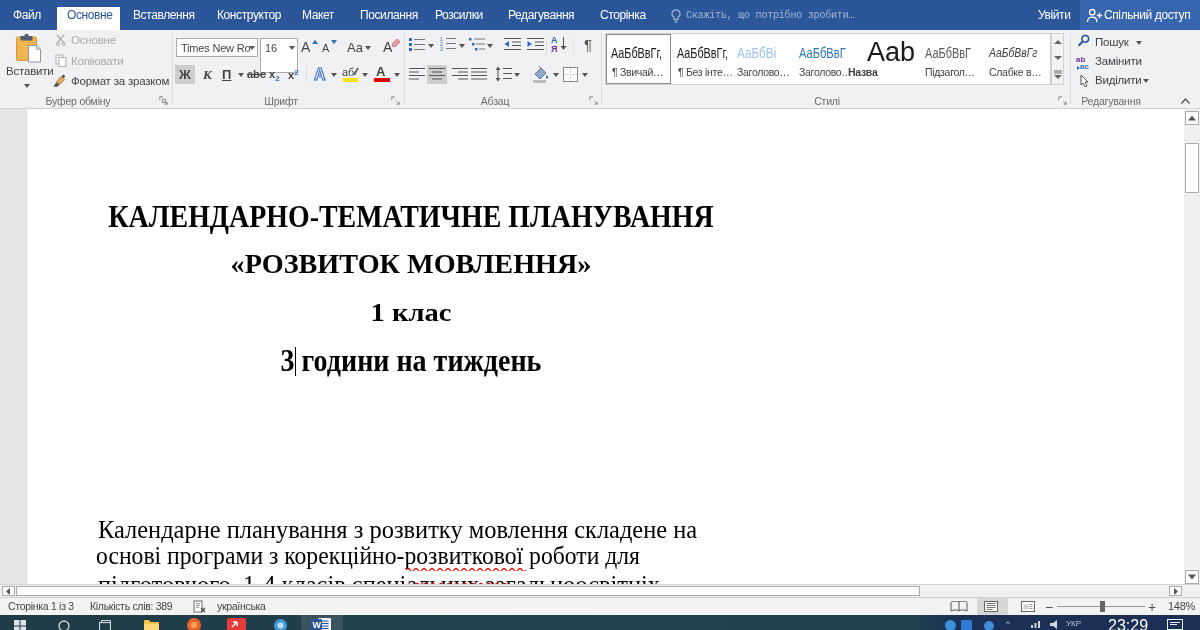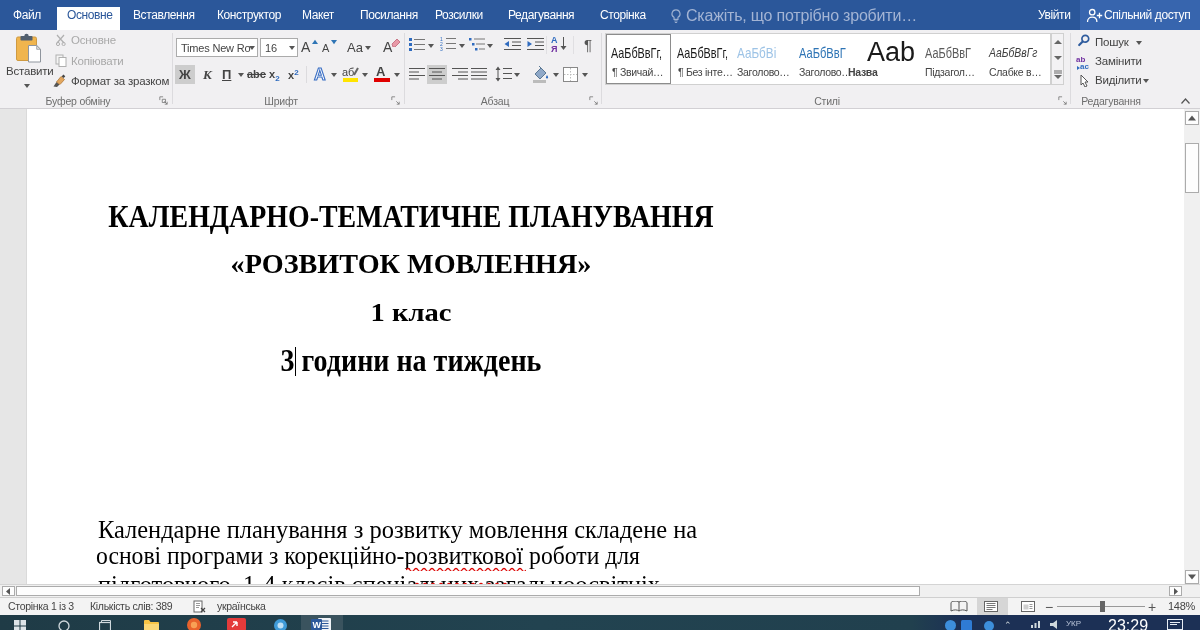--- a/index.html
+++ b/index.html
@@ -1,21 +1,21 @@
 <!DOCTYPE html>
 <html><head><meta charset="utf-8">
 <style>
 html,body{margin:0;padding:0;}
 body{width:1200px;height:630px;overflow:hidden;position:relative;font-family:"Liberation Sans",sans-serif;}
 .abs{position:absolute;}
 
 #titlebar{position:absolute;left:0;top:0;width:1200px;height:30px;background:#2b579a;}
 .tab{position:absolute;top:0;height:30px;line-height:31px;color:#fff;font-size:12px;letter-spacing:-0.4px;white-space:nowrap;}
 #tab-active{position:absolute;top:7px;height:23px;background:#fff;}
-#tellme{position:absolute;top:0;height:26px;line-height:32px;color:#a3b4d4;font-size:16px;letter-spacing:-0.2px;}
+#tellme{position:absolute;top:0;height:26px;line-height:32px;color:#a3b4d4;font-size:10px;letter-spacing:-0.2px;font-family:Liberation Mono, monospace;}
 
 #ribbon{position:absolute;left:0;top:30px;width:1200px;height:79px;background:#f1f0f2;border-bottom:1px solid #d2d0d4;box-sizing:border-box;}
 .gsep{position:absolute;top:33px;height:71px;width:1px;background:#dcdbde;}
 .glabel{position:absolute;top:95px;font-size:10.5px;letter-spacing:-0.2px;color:#6e6e6e;width:160px;text-align:center;white-space:nowrap;}
 .rtext{position:absolute;font-size:11.5px;letter-spacing:-0.2px;color:#444;white-space:nowrap;}
 .gray{color:#a9a9a9;}
 .combo{position:absolute;background:#fff;border:1px solid #ababab;box-sizing:border-box;font-size:11px;letter-spacing:-0.2px;color:#444;line-height:16px;padding-left:4px;white-space:nowrap;overflow:hidden;}
 .tbtn{position:absolute;font-size:13px;color:#444;}
 .toggled{position:absolute;background:#cdcdcd;}
 .dd{position:absolute;width:0;height:0;border-left:3.5px solid transparent;border-right:3.5px solid transparent;border-top:4px solid #555;}
@@ -98,21 +98,21 @@
 <div class="rtext" style="left:71px;top:75px;">Формат за зразком</div>
 <div class="glabel" style="left:-2px;">Буфер обміну</div>
 <svg class="launch" style="left:159px;top:96px;" viewBox="0 0 11 11">
     <path d="M1 1v4M1 1h4" stroke="#777" fill="none"></path>
     <path d="M4 4h4v4H4z" fill="none" stroke="#777"></path>
     <path d="M6.5 6.5L10 10M10 10v-3M10 10H7" stroke="#777" fill="none"></path>
   </svg>
 
 <div class="combo" style="left:176px;top:38px;width:82px;height:19px;line-height:18px;">Times New Ro</div>
 <div class="dd" style="left:249px;top:46px;"></div>
-<div class="combo" style="left:260px;top:38px;width:38px;height:19px;line-height:18px;">16</div>
+<div class="combo" style="left:260px;top:38px;width:38px;height:35px;line-height:18px;">16</div>
 <div class="dd" style="left:289px;top:46px;"></div>
 <div class="tbtn" style="left:301px;top:39px;font-size:14px;">А</div>
 <svg class="abs" style="left:312px;top:39px;" width="6" height="5">
     <path d="M0 5l3-4.2L6 5z" fill="#2e74b5"></path>
   </svg>
 <div class="tbtn" style="left:322px;top:42px;font-size:11px;">А</div>
 <svg class="abs" style="left:331px;top:40px;" width="6" height="5">
     <path d="M0 0l3 4.2L6 0z" fill="#2e74b5"></path>
   </svg>
 <div class="tbtn" style="left:347px;top:40px;font-size:13px;">Аа</div>

